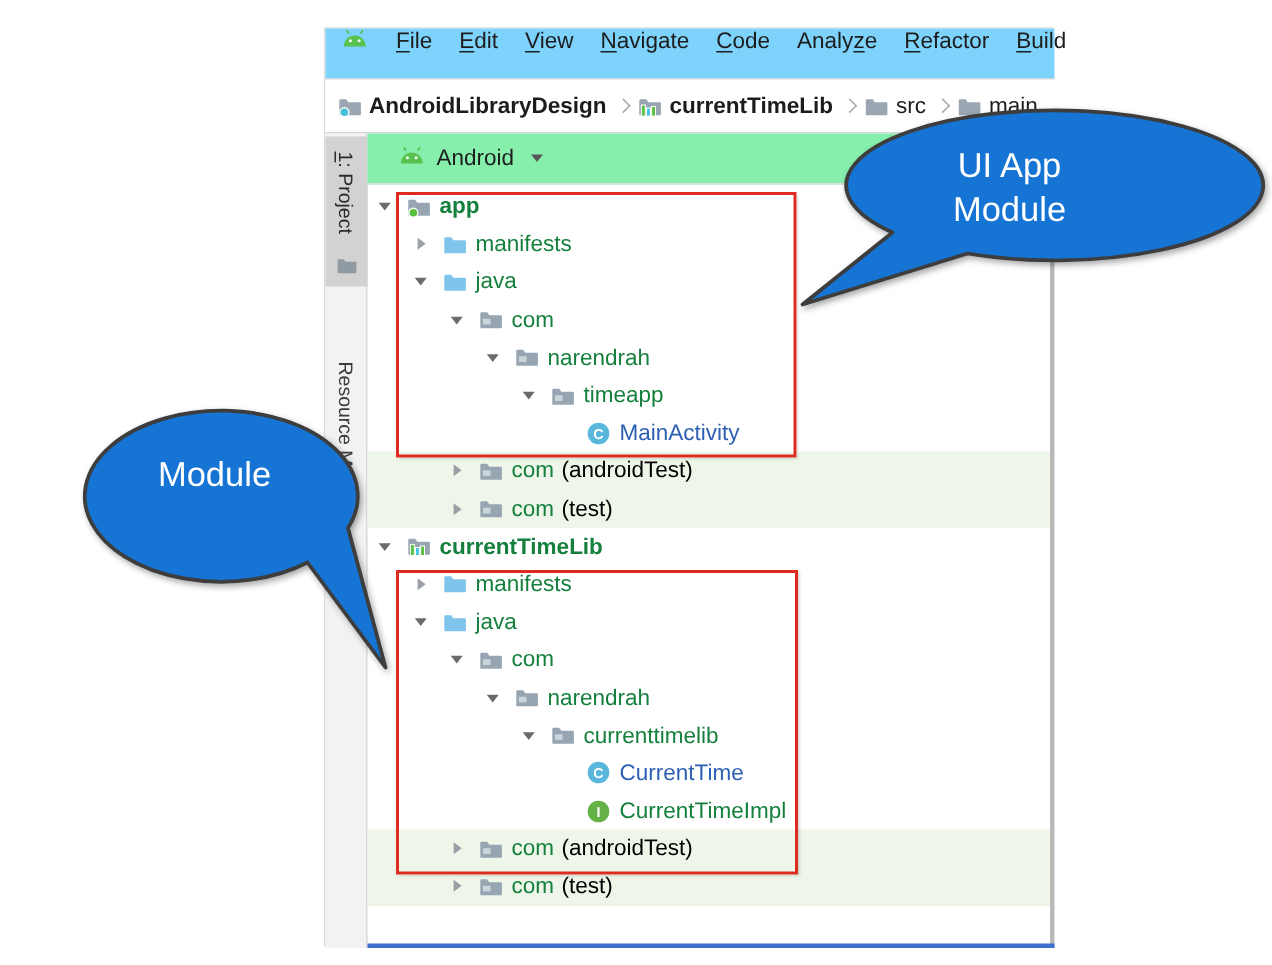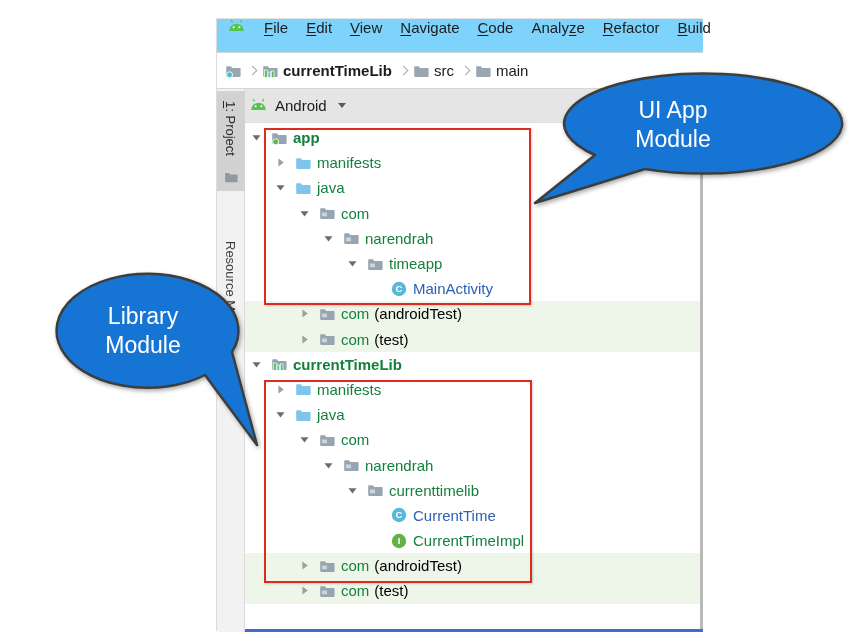--- a/index.html
+++ b/index.html
@@ -26,22 +26,22 @@
   #stripe{position:absolute;left:0;top:70px;width:28px;height:543px;background:#f2f2f2;
           border-right:1px solid #dadada;}
   .stripe-tab{position:absolute;left:0;width:28px;}
   #tab-project{top:2px;height:100px;background:#d2d2d2;}
   #tab-resources{top:152px;height:160px;}
   .vlabel{position:absolute;left:21px;top:10px;transform:rotate(90deg);transform-origin:0 0;
           white-space:nowrap;font-size:13px;color:#2b2b2b;}
   #tab-resources .vlabel{top:0;color:#3d3d3d;}
   .tab-ic{position:absolute;left:7px;bottom:7px;display:flex;}
   
-  #panel-header{position:absolute;left:28px;top:70px;width:455px;height:34px;background:#e5e5e5;
-                border-bottom:1px solid #dedede;display:flex;align-items:center;padding-left:4px;text-align:right;}
+  #panel-header{position:absolute;left:28px;top:70px;width:455px;height:34px;background:#86efac;
+                border-bottom:1px solid #dedede;display:flex;align-items:center;padding-left:20px;text-align:right;}
   #panel-header .sel{display:flex;align-items:center;gap:7px;font-size:15px;cursor:default;}
   .caret{width:0;height:0;border-left:4.5px solid transparent;border-right:4.5px solid transparent;
          border-top:5.5px solid #595959;margin-left:4px;}
   #gear{position:absolute;left:346px;top:3px;font-size:19px;color:#757575;cursor:default;}
   
   #tree{position:absolute;left:28px;top:106px;width:455px;}
   .tree-row{display:flex;align-items:center;height:25.2px;font-size:15px;white-space:nowrap;}
   .tree-row.hl{background:#edf6e8;}
   .tr-arrow{width:14px;flex:0 0 14px;display:flex;justify-content:center;}
   .tr-icon{width:16px;flex:0 0 16px;margin-left:8px;margin-right:6px;display:flex;}
@@ -91,20 +91,21 @@
     </div>
 
     <div id="crumbbar">
         <span class="crumb bold">
           <span class="ic">
             <svg width="16" height="16" viewBox="0 0 16 16">
               <path d="M1.2 3.2h4.6l1.4 1.9h7.6a.8.8 0 0 1 .8.8v7.2a.8.8 0 0 1-.8.8H2a.8.8 0 0 1-.8-.8V4a.8.8 0 0 1 .8-.8z" fill="#9aa7b3"></path>
               <circle cx="4.6" cy="11.8" r="3" fill="#45c0d8" stroke="#fff" stroke-width="0.9"></circle>
             </svg>
           </span>
+          <span>AndroidLibraryDesign</span>
         </span>
         <span class="chev"></span>
         <span class="crumb bold">
           <span class="ic">
             <svg width="16" height="16" viewBox="0 0 16 16">
               <path d="M1.2 3.2h4.6l1.4 1.9h7.6a.8.8 0 0 1 .8.8v7.2a.8.8 0 0 1-.8.8H2a.8.8 0 0 1-.8-.8V4a.8.8 0 0 1 .8-.8z" fill="#97a5b2"></path>
               <g stroke="#fff" stroke-width="0.7">
                 <rect x="2.6" y="7" width="2.6" height="7.4" fill="#58bf3f"></rect>
                 <rect x="6" y="9" width="2.6" height="5.4" fill="#42c6e4"></rect>
                 <rect x="9.4" y="8" width="2.6" height="6.4" fill="#58bf3f"></rect>
@@ -438,16 +439,15 @@
     </defs>
     <path id="bubble-ui" d="M535,203 L595,155 A139,50 0 1 1 645,169 Z" filter="url(#ds)" fill="#1574d4" stroke="#3d3d3d" stroke-width="2.5" stroke-linejoin="round"></path>
     <path id="bubble-lib" d="M257,445 L205,375 A91,57 0 1 1 232,352 Z" filter="url(#ds)" fill="#1574d4" stroke="#3d3d3d" stroke-width="2.5" stroke-linejoin="round"></path>
   </svg>
 
   <div id="callout-text-ui" class="callout-text" style="color: rgb(255, 255, 255);">
     <div>UI App</div>
     <div>Module</div>
   </div>
   <div id="callout-text-lib" class="callout-text" style="color: rgb(255, 255, 255);">
-    <div>Library</div>
     <div>Module</div>
   </div>
 </div>
 
 </body></html>

